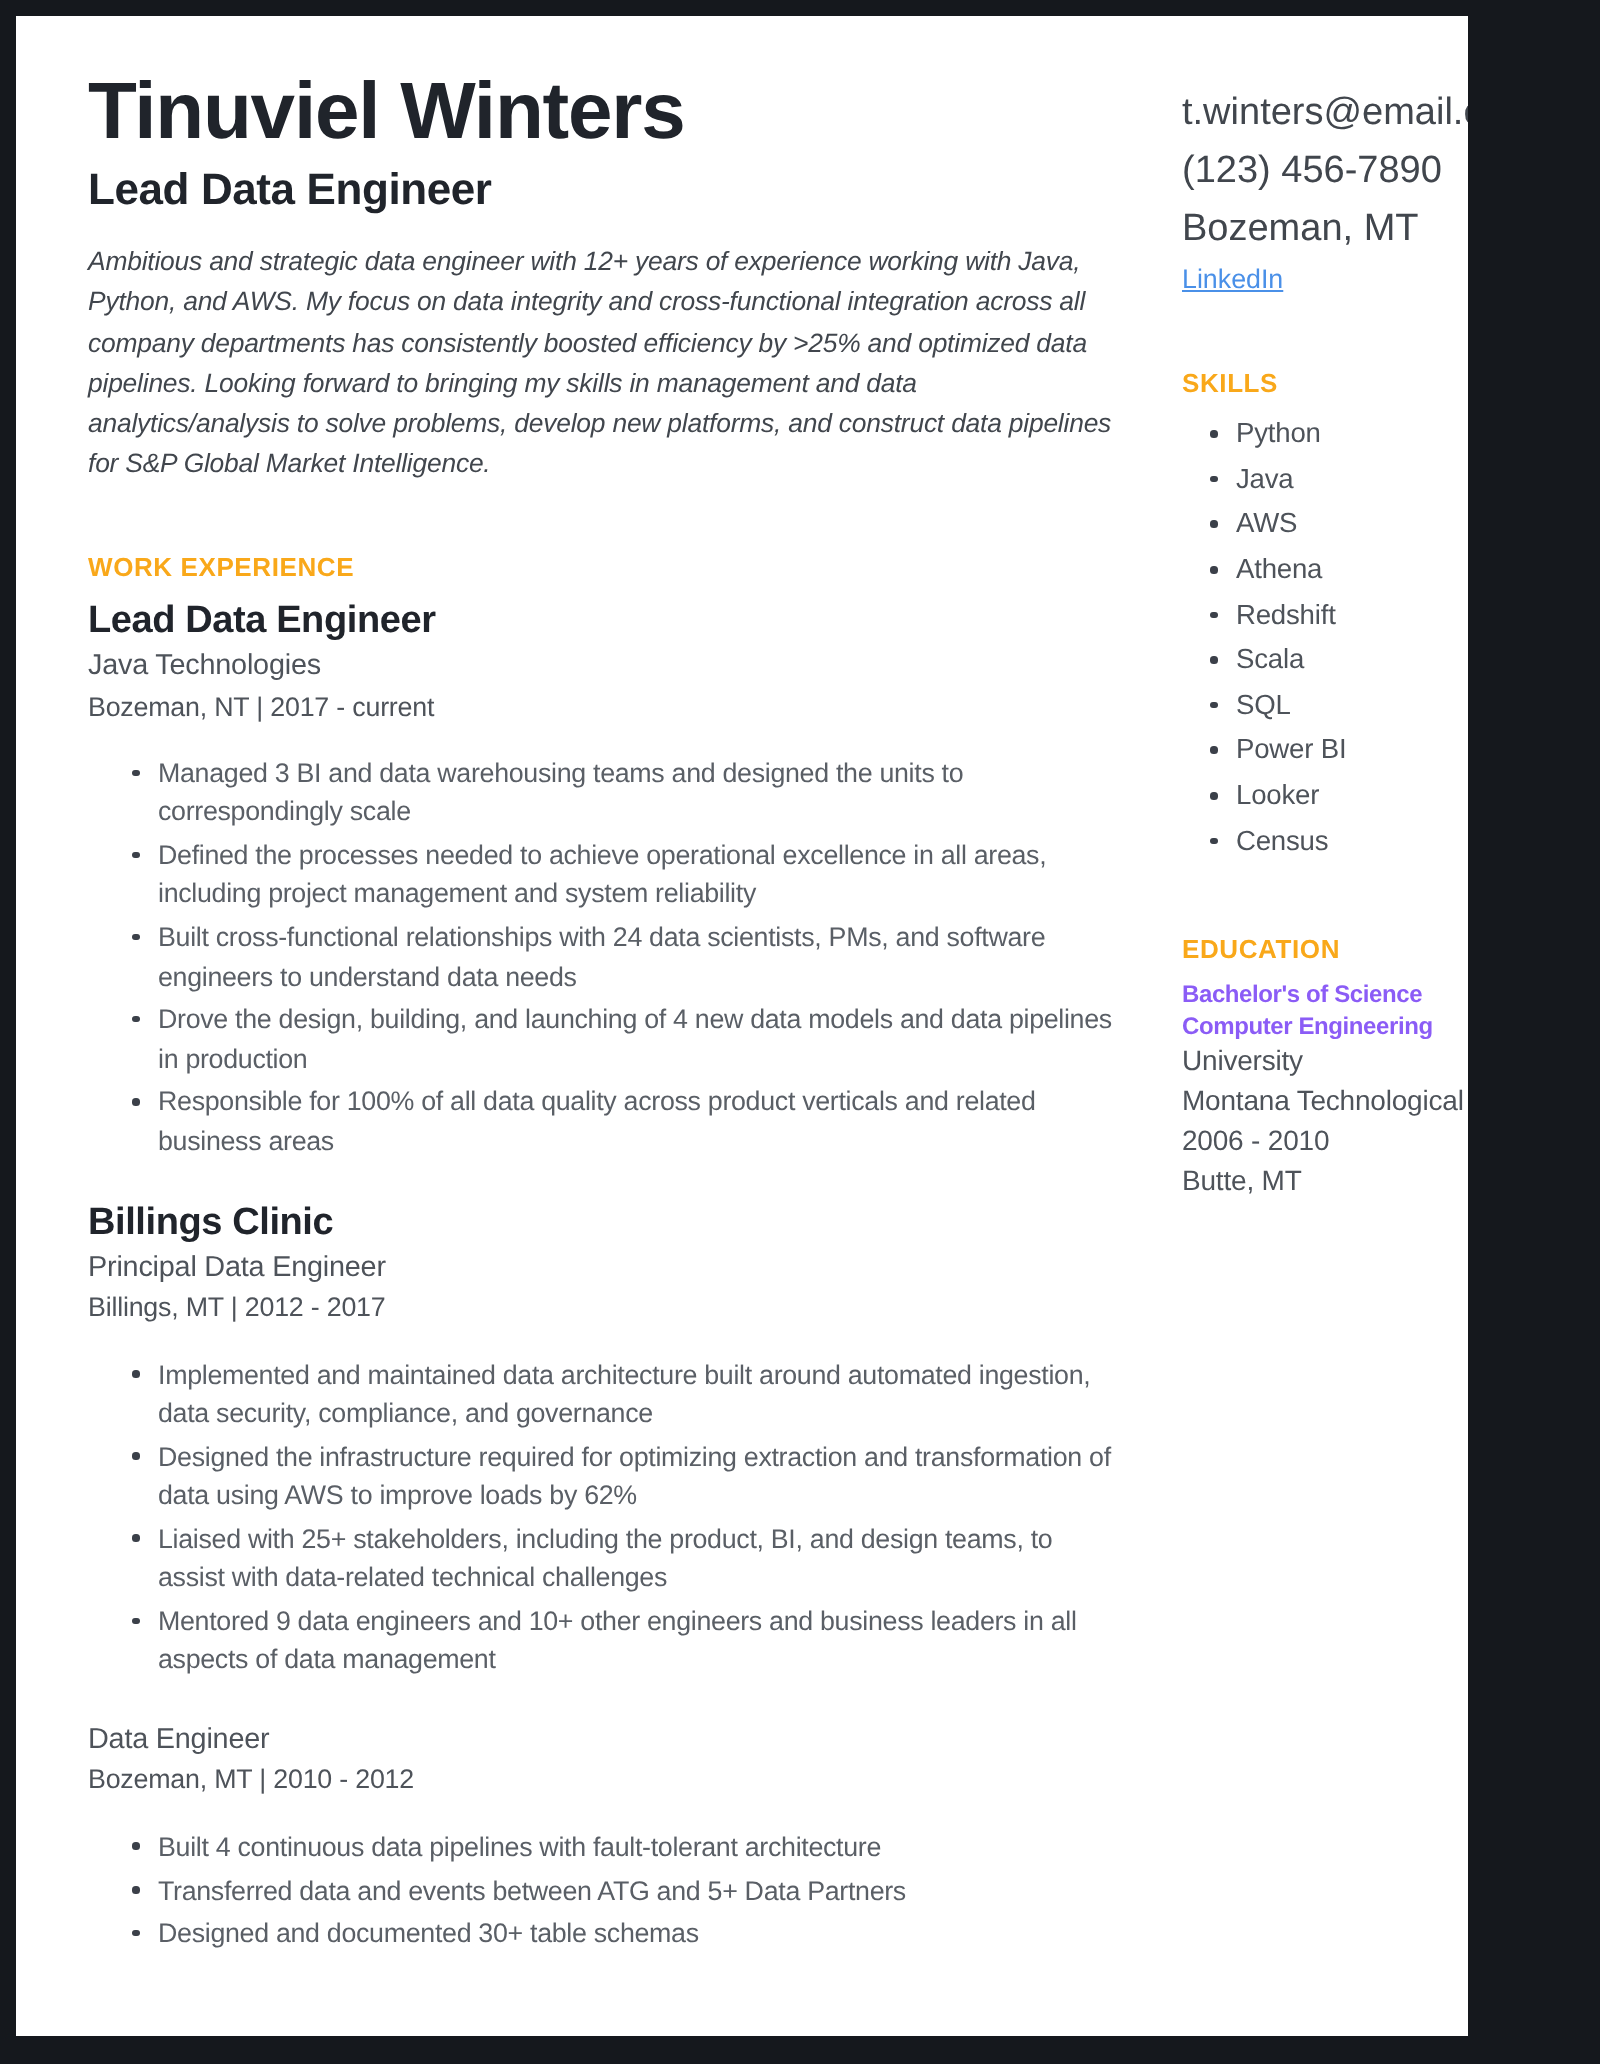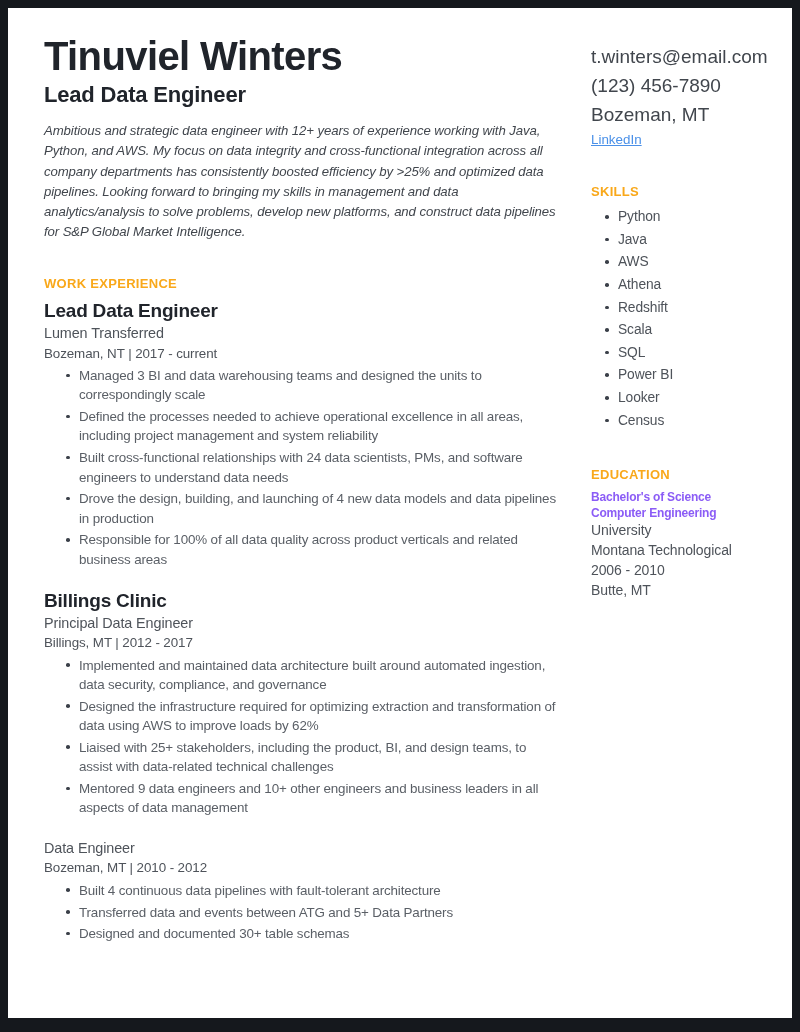--- a/index.html
+++ b/index.html
@@ -14,21 +14,21 @@
   .page-frame {
     position: relative;
     width: 800px;
     height: 1032px;
     background: #15181d;
     padding: 8px 8px 14px 8px;
   }
 
   .page {
     position: relative;
-    width: 784px;
+    width: 726px;
     height: 1010px;
     background: #ffffff;
     overflow: hidden;
   }
 
   .resume {
     display: flex;
     width: 100%;
     height: 100%;
     padding: 27px 30px 0 36px;
@@ -107,21 +107,21 @@
     font-size: 13.4px;
     color: #4e535a;
     line-height: 1.45;
     letter-spacing: -0.1px;
     margin-bottom: 2px;
   }
 
   ul.bullets {
     list-style: none;
     padding-left: 22px;
-    margin-top: 3px;
+    margin-top: 14px;
   }
   ul.bullets li {
     position: relative;
     font-size: 13.4px;
     color: #5a5f66;
     line-height: 1.44;
     letter-spacing: -0.15px;
     padding-left: 13px;
     margin-bottom: 2.5px;
   }
@@ -191,21 +191,21 @@
           <div class="name">Tinuviel Winters</div>
           <div class="headline">Lead Data Engineer</div>
           <div class="summary">Ambitious and strategic data engineer with 12+ years of experience working with Java, Python, and AWS. My focus on data integrity and cross-functional integration across all company departments has consistently boosted efficiency by &gt;25% and optimized data pipelines. Looking forward to bringing my skills in management and data analytics/analysis to solve problems, develop new platforms, and construct data pipelines for S&amp;P Global Market Intelligence.</div>
         </div>
 
         <div class="work-section">
           <div class="section-title">WORK EXPERIENCE</div>
 
           <div class="entry">
             <div class="entry-primary">Lead Data Engineer</div>
-            <div class="entry-secondary">Lumen Transferred</div>
+            <div class="entry-secondary">Java Technologies</div>
             <div class="entry-meta">Bozeman, NT  |  2017 - current</div>
             <ul class="bullets">
               <li>Managed 3 BI and data warehousing teams and designed the units to correspondingly scale</li>
               <li>Defined the processes needed to achieve operational excellence in all areas, including project management and system reliability</li>
               <li>Built cross-functional relationships with 24 data scientists, PMs, and software engineers to understand data needs</li>
               <li>Drove the design, building, and launching of 4 new data models and data pipelines in production</li>
               <li>Responsible for 100% of all data quality across product verticals and related business areas</li>
             </ul>
           </div>
 

